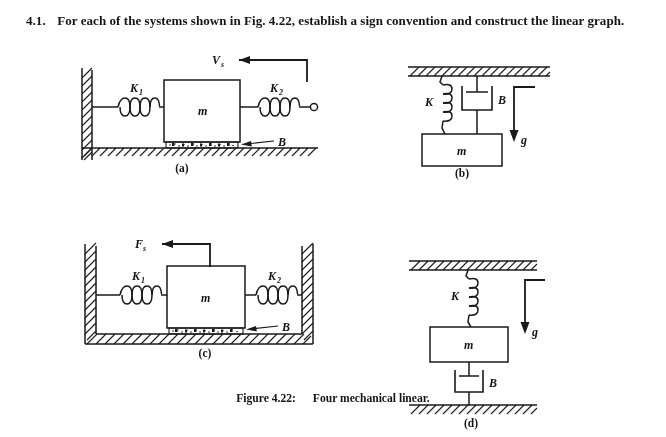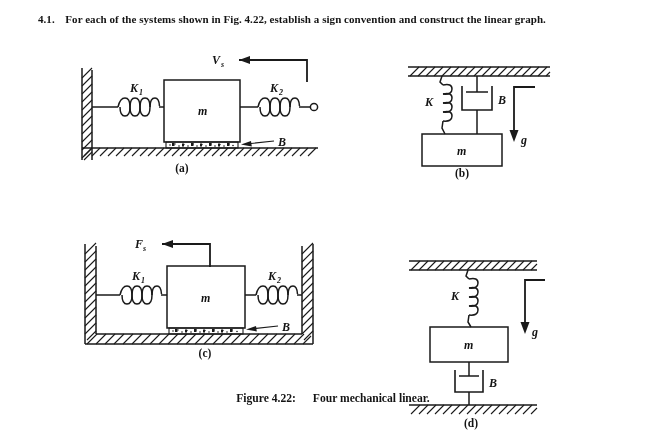--- a/index.html
+++ b/index.html
@@ -12,24 +12,24 @@
     height: 437px;
     position: relative;
     overflow: hidden;
     font-family: "Liberation Serif", serif;
     color: #1a1a1a;
   }
 
   
   #problem-statement {
     position: absolute;
-    left: 38px;
+    left: 26px;
     top: 12px;
     width: 618px;
-    font-size: 11px;
+    font-size: 13px;
     font-weight: bold;
     line-height: 1.45;
     letter-spacing: 0.05px;
     color: #141414;
   }
 
   
   #figure-area {
     position: absolute;
     left: 0;

